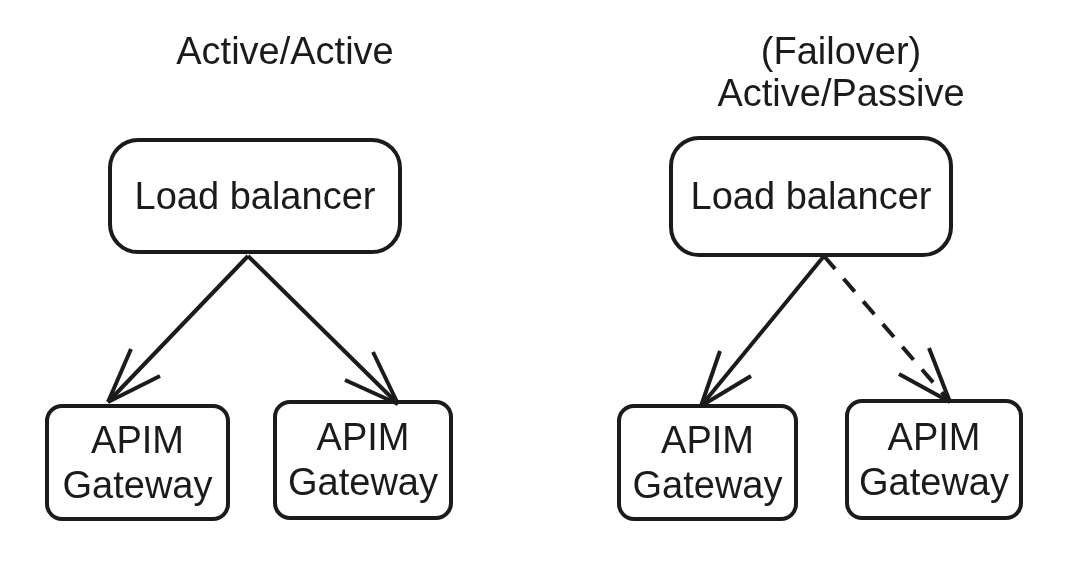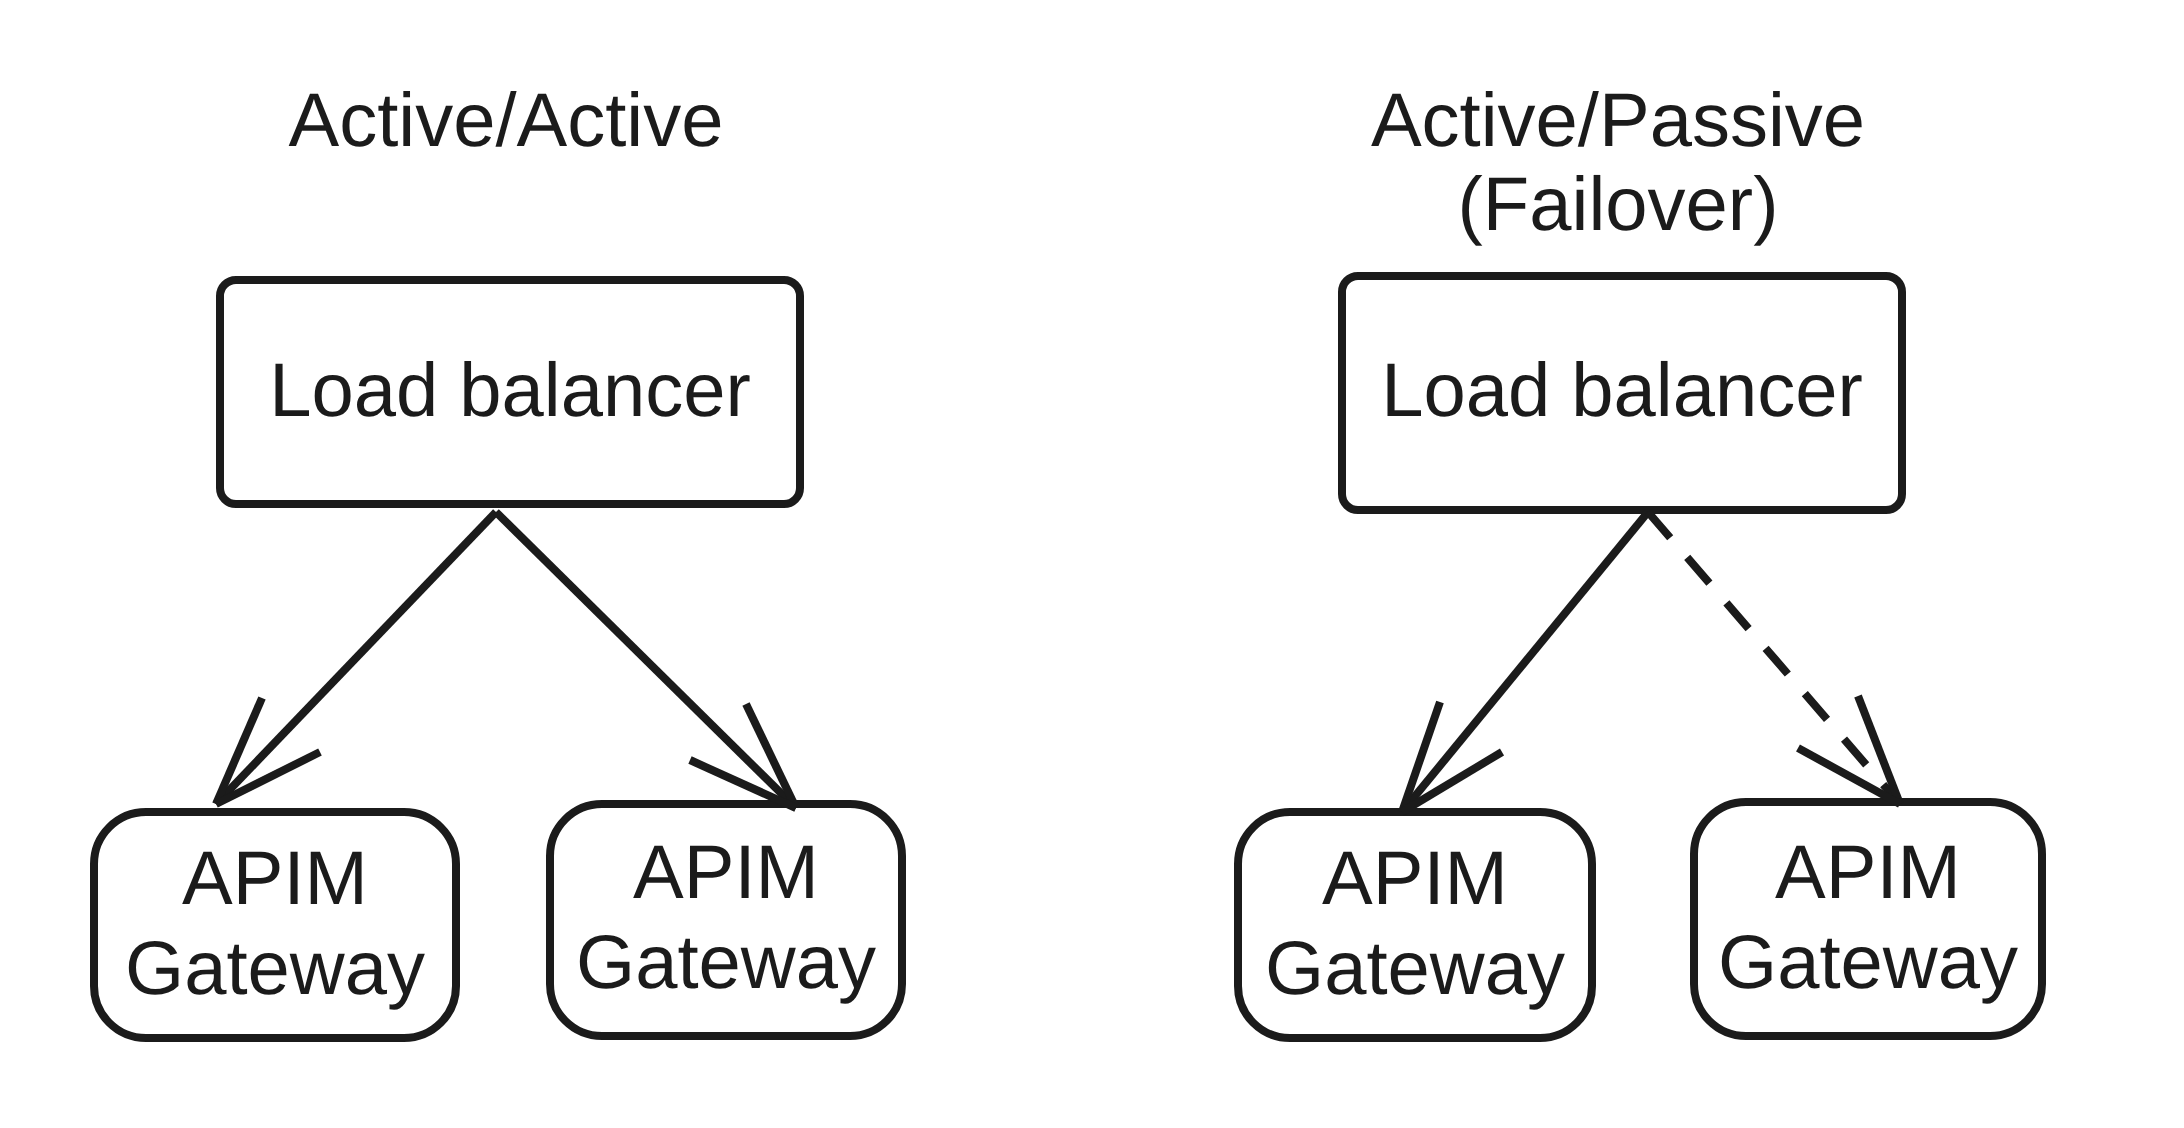--- a/index.html
+++ b/index.html
@@ -11,43 +11,44 @@
     position: relative;
     width: 1092px;
     height: 564px;
     background: var(--bg, #ffffff);
     font-family: "Liberation Sans", sans-serif;
     color: var(--ink, #1b1b1b);
     overflow: hidden;
   }
   .title {
     position: absolute;
-    top: 40px;
+    top: 30px;
     transform: translateX(-50%);
     text-align: center;
     font-size: 38px;
     line-height: 42px;
     white-space: nowrap;
     color: var(--ink, #1b1b1b);
+    margin-left: 32px;
   }
   .box {
     position: absolute;
     box-sizing: border-box;
     border: 4px solid var(--ink, #1b1b1b);
     background: var(--boxfill, #ffffff);
     display: flex;
     flex-direction: column;
     align-items: center;
     justify-content: center;
     text-align: center;
     font-size: 38px;
     white-space: nowrap;
   }
-  .box.lb { border-radius: 10px; }
-  .box.gw { border-radius: 28px; line-height: 45px; }
+  .box.lb { border-radius: 30px; }
+  .box.gw { border-radius: 17px; line-height: 45px; }
   
   .d1-title { left: 253px; }
   .d1-lb  { left: 108px; top: 138px; width: 294px; height: 116px; }
   .d1-gw1 { left: 45px;  top: 404px; width: 185px; height: 117px; }
   .d1-gw2 { left: 273px; top: 400px; width: 180px; height: 120px; }
   
   .d2-title { left: 809px; }
   .d2-lb  { left: 669px; top: 136px; width: 284px; height: 121px; }
   .d2-gw1 { left: 617px; top: 404px; width: 181px; height: 117px; }
   .d2-gw2 { left: 845px; top: 399px; width: 178px; height: 121px; }
@@ -82,22 +83,22 @@
     <span>APIM</span>
     <span>Gateway</span>
   </div>
 
   <div class="box gw d1-gw2">
     <span>APIM</span>
     <span>Gateway</span>
   </div>
 
   <div class="title d2-title">
+    <div>(Failover)</div>
     <div>Active/Passive</div>
-    <div>(Failover)</div>
   </div>
 
   <div class="box lb d2-lb">
     <span>Load balancer</span>
   </div>
 
   <div class="box gw d2-gw1">
     <span>APIM</span>
     <span>Gateway</span>
   </div>

